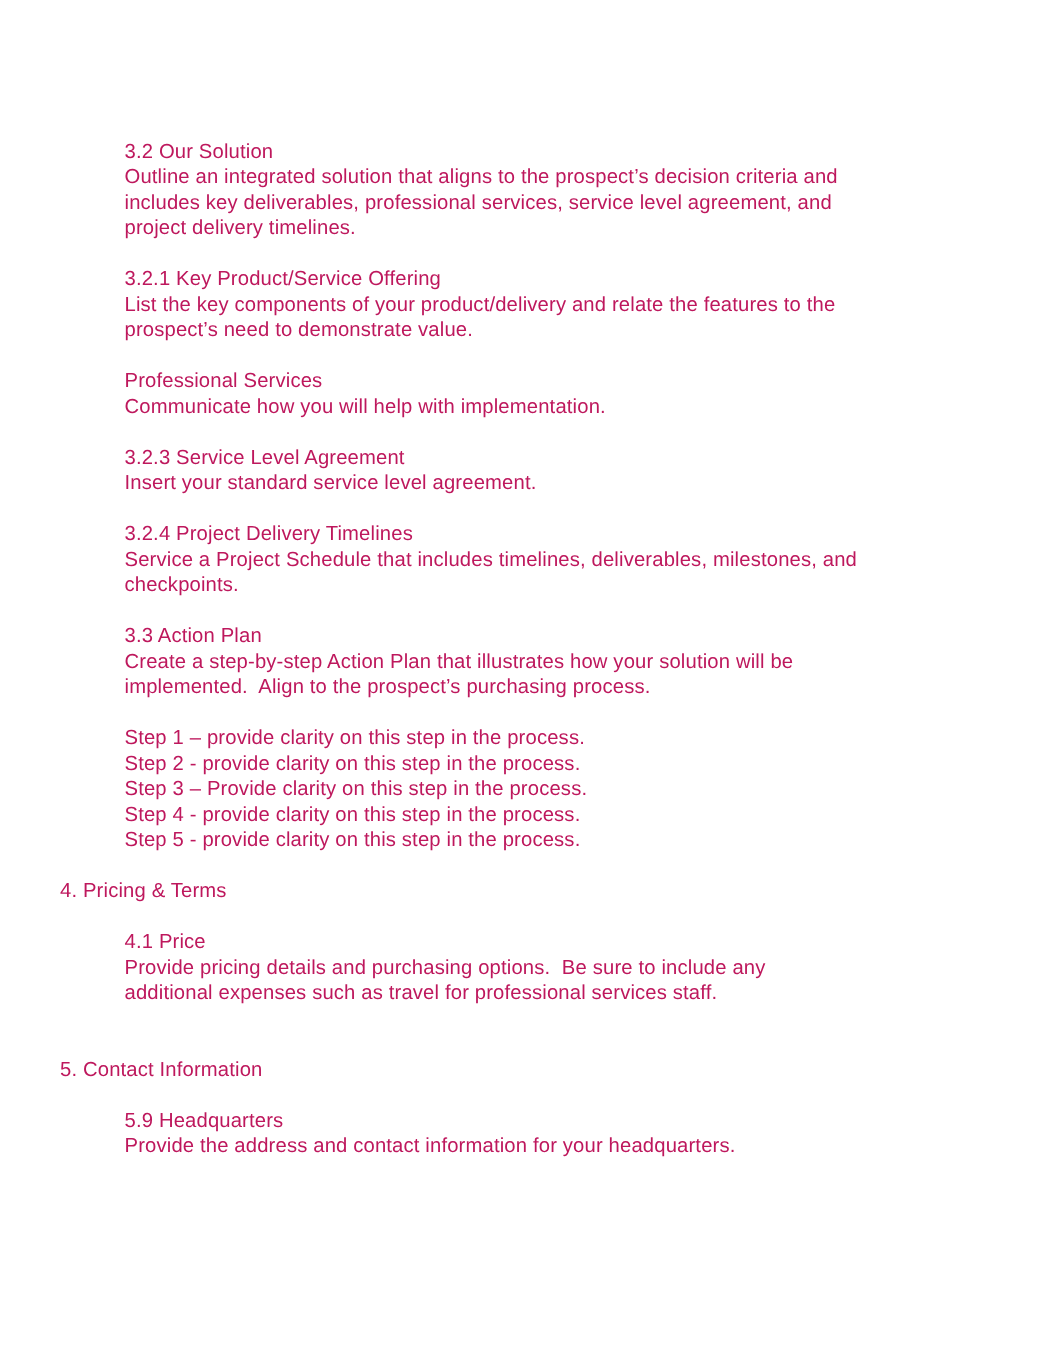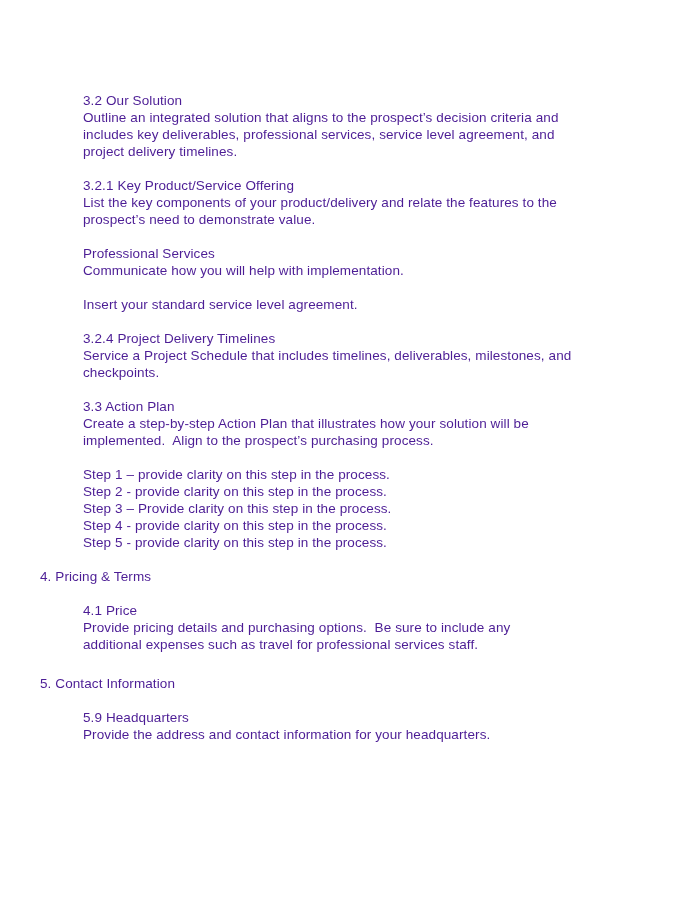--- a/index.html
+++ b/index.html
@@ -11,33 +11,33 @@
     width: 696px;
     height: 900px;
     overflow: hidden;
     font-family: "Liberation Sans", "DejaVu Sans", sans-serif;
   }
   .doc {
     box-sizing: border-box;
     width: 696px;
     height: 900px;
     padding: 92px 40px 0 40px;
-    color: #4c1d95;
+    color: #be185d;
     font-size: 13.5px;
     line-height: 17px;
     letter-spacing: 0.1px;
   }
   .block {
     margin: 0 0 17px 0;
   }
   .block.sub {
     margin-left: 43px;
   }
   .block.mt-extra {
-    margin-top: 22px;
+    margin-top: 34px;
   }
   .h, .p {
     white-space: pre;
     margin: 0;
   }
 </style>
 </head>
 <body>
 
 <div class="doc">
@@ -54,20 +54,21 @@
     <div class="p">List the key components of your product/delivery and relate the features to the
 prospect’s need to demonstrate value.</div>
   </section>
 
   <section class="block sub">
     <div class="h">Professional Services</div>
     <div class="p">Communicate how you will help with implementation.</div>
   </section>
 
   <section class="block sub">
+    <div class="h">3.2.3 Service Level Agreement</div>
     <div class="p">Insert your standard service level agreement.</div>
   </section>
 
   <section class="block sub">
     <div class="h">3.2.4 Project Delivery Timelines</div>
     <div class="p">Service a Project Schedule that includes timelines, deliverables, milestones, and
 checkpoints.</div>
   </section>
 
   <section class="block sub">

